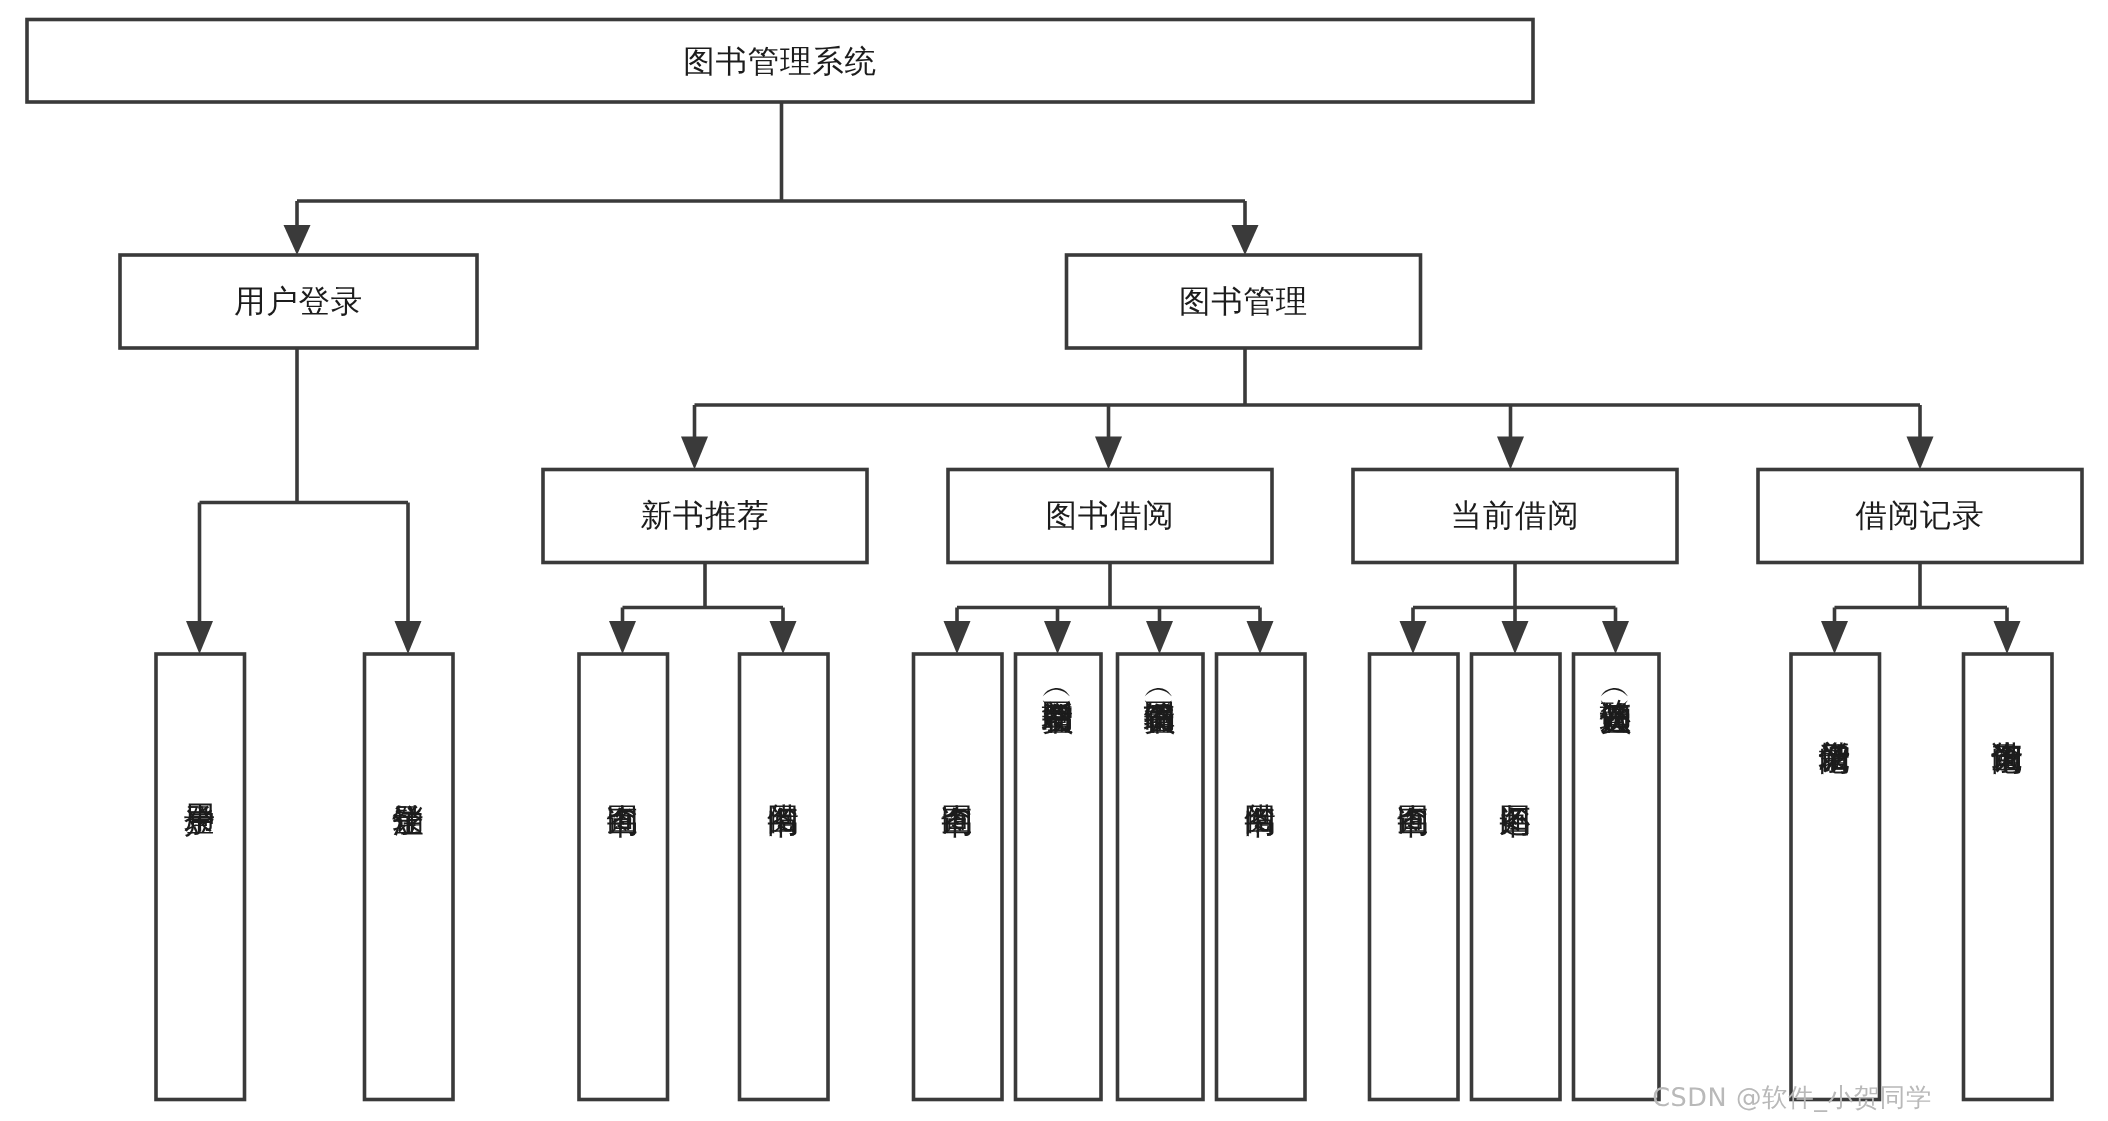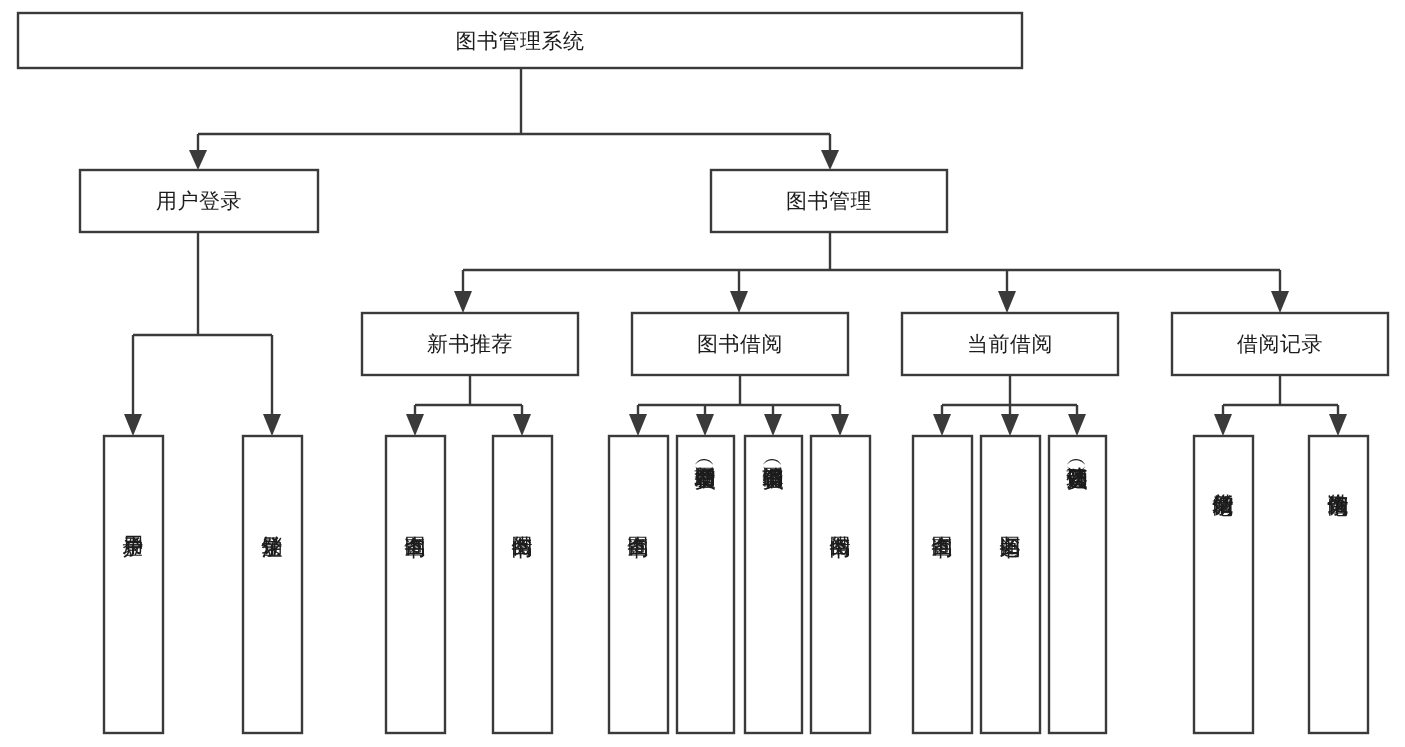--- a/index.html
+++ b/index.html
@@ -220,14 +220,15 @@
       <rect class="node-box" x="1194" y="436" width="59" height="297"></rect>
       <text class="node-label-vertical" x="1223" y="478" text-anchor="middle" writing-mode="tb" glyph-orientation-vertical="0">新增借阅记录</text>
     </g>
     <g>
       <rect class="node-box" x="1309" y="436" width="59" height="297"></rect>
       <text class="node-label-vertical" x="1338" y="478" text-anchor="middle" writing-mode="tb" glyph-orientation-vertical="0">查询借阅记录</text>
     </g>
 
   </svg>
 
+  <div class="watermark-text">CSDN @软件_小贺同学</div>
 
 </div>
 
 </body></html>

